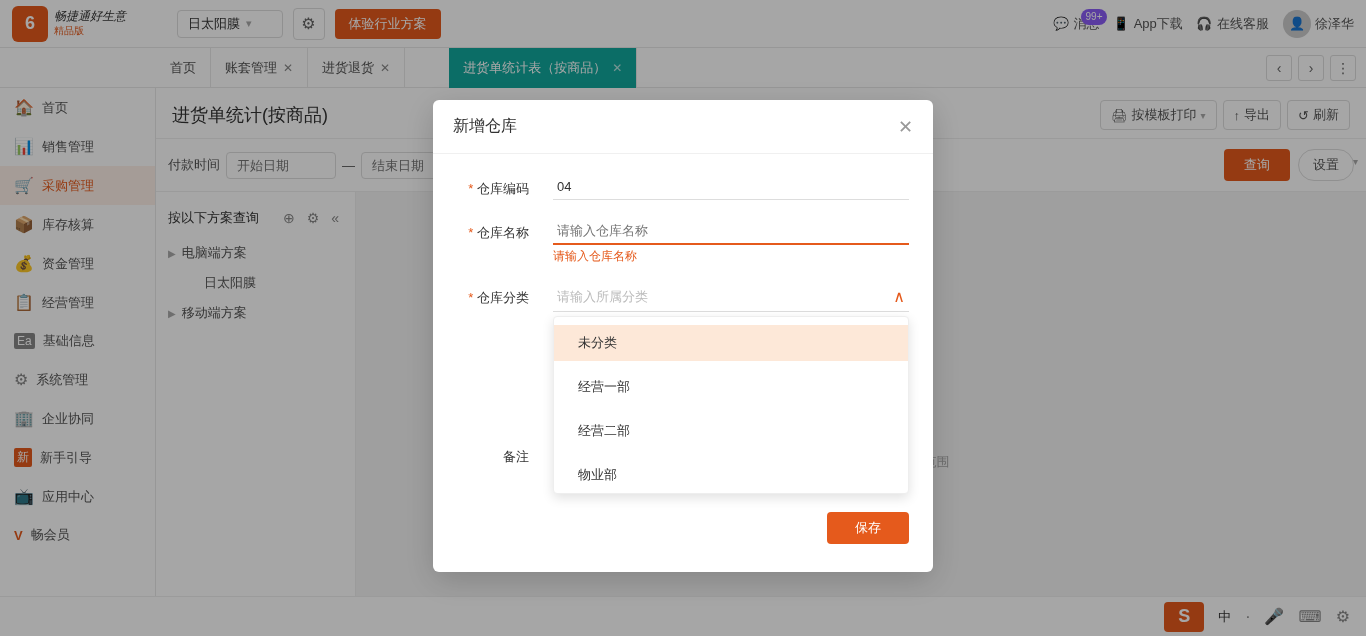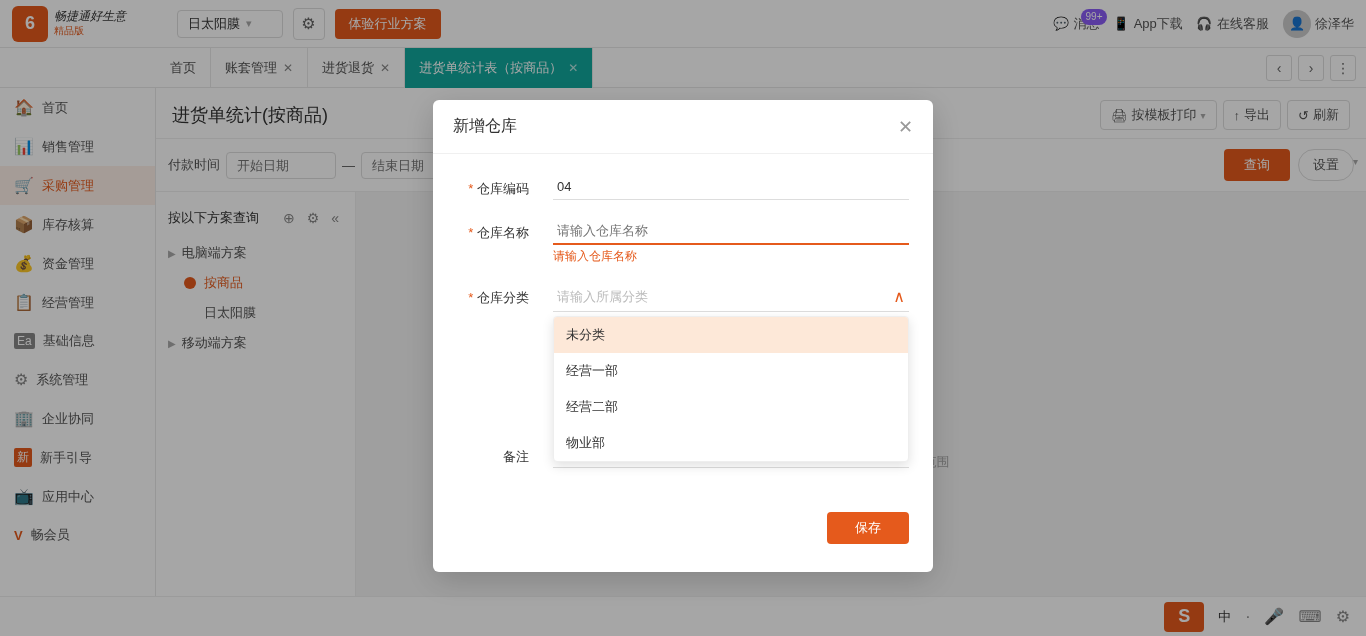--- a/index.html
+++ b/index.html
@@ -73,21 +73,21 @@
       border-bottom: 1px solid #e8e8e8;
       padding: 0 0 0 156px;
       gap: 0;
     }
     .tab {
       height: 40px; display: flex; align-items: center;
       padding: 0 14px; font-size: 13px; color: #555;
       cursor: pointer; border-right: 1px solid #e8e8e8;
       gap: 6px; white-space: nowrap;
     }
-    .tab.active { background: #12a89d; color: #fff; }
+    .tab.active { background: #12a89d; color: #fff; margin-left: 44px; }
     .tab-close { font-size: 12px; opacity: 0.7; cursor: pointer; }
     .tabbar-actions { margin-left: auto; display: flex; align-items: center; padding-right: 10px; gap: 6px; }
     .tab-action-btn { width: 26px; height: 26px; border: 1px solid #ddd; border-radius: 3px; display: flex; align-items: center; justify-content: center; cursor: pointer; color: #666; font-size: 14px; }
 
     
     .layout { display: flex; height: calc(636px - 88px); }
 
     
     .sidebar {
       width: 156px; min-width: 156px;
@@ -221,23 +221,24 @@
       left: 0;
       width: 100%;
       background: #fff;
       border: 1px solid #eee;
       border-radius: 4px;
       box-shadow: 0 4px 12px rgba(0,0,0,0.12);
       z-index: 100;
       overflow: hidden;
     }
     .dropdown-item {
-      padding: 9px 12px;
+      padding: 9px 24px;
       font-size: 13px; color: #333;
       cursor: pointer;
+      margin-top: 8px;
     }
     .dropdown-item.highlighted { background: #fde8d8; }
 
     .dialog-footer {
       display: flex; justify-content: flex-end;
       padding: 10px 24px 28px;
       gap: 10px;
     }
     .btn-save {
       background: #e55a1c; color: #fff; border: none;
@@ -449,24 +450,20 @@
           <div class="filter-header-actions">
             <span class="filter-icon-btn">⊕</span>
             <span class="filter-icon-btn">⚙</span>
             <span class="filter-icon-btn">«</span>
           </div>
         </div>
         <div class="filter-tree">
           <div class="filter-tree-item">
             <span class="tree-arrow">▶</span>
             <span>电脑端方案</span>
-          </div>
-          <div class="filter-tree-item filter-tree-child active">
-            <span style="width:12px;display:inline-block;height:12px;background:#e55a1c;border-radius:50%;margin-right:2px;flex-shrink:0;"></span>
-            <span style="color:#e55a1c;">按商品</span>
           </div>
           <div class="filter-tree-item filter-tree-child">
             <span style="width:14px;display:inline-block;"></span>
             <span>日太阳膜</span>
           </div>
           <div class="filter-tree-item">
             <span class="tree-arrow">▶</span>
             <span>移动端方案</span>
           </div>
         </div>

